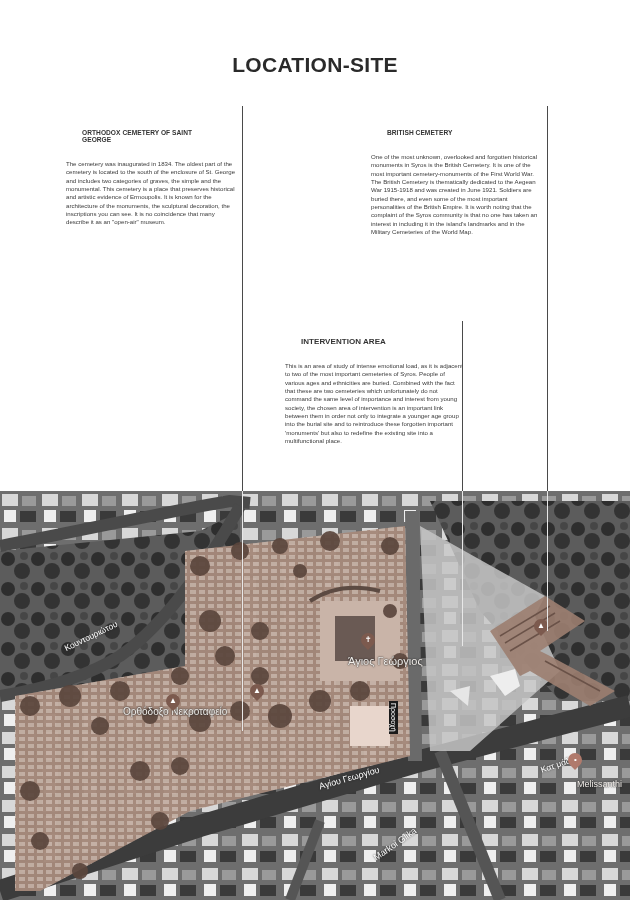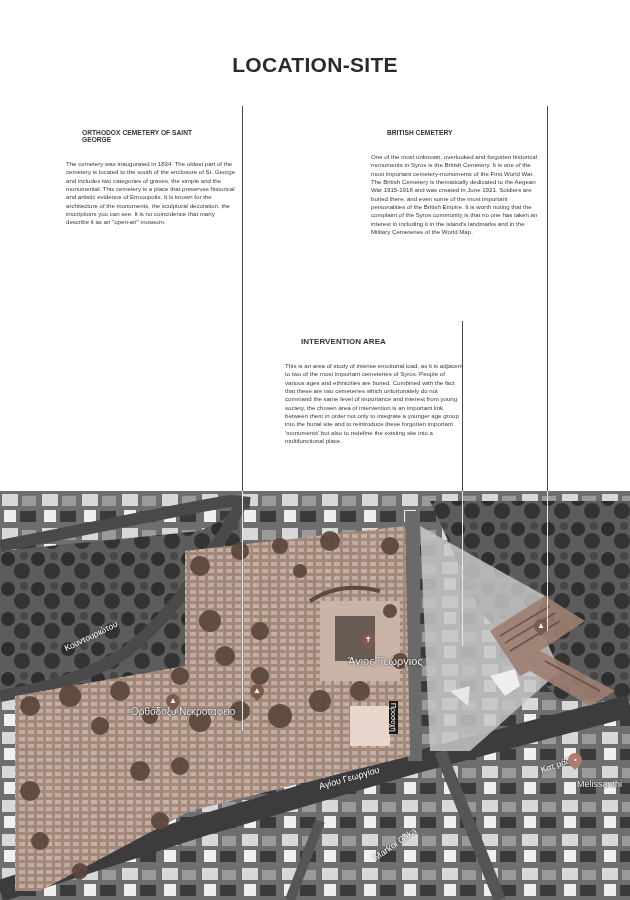--- a/index.html
+++ b/index.html
@@ -163,21 +163,21 @@
     <g stroke="#6a5248" stroke-width="1.5">
       <line x1="500" y1="145" x2="550" y2="115"></line>
       <line x1="505" y1="152" x2="555" y2="122"></line>
       <line x1="510" y1="160" x2="560" y2="130"></line>
       <line x1="545" y1="170" x2="600" y2="200"></line>
     </g>
   </svg>
 
   <div class="road-label" style="left:62px; top:140px; transform:rotate(-26deg);">Κουντουριώτου</div>
   <div class="map-label" style="left:312px; top:164px; font-size:11px;margin-left:36px;">Άγιος Γεώργιος</div>
-  <div class="map-label" style="left:118px; top:215px; font-size:10px;padding-left:13px;">Ορθόδοξο Νεκροταφείο</div>
+  <div class="map-label" style="left:110px; top:215px; font-size:10px;padding-left:13px;">Ορθόδοξο Νεκροταφείο</div>
   <div class="road-label" style="left:318px; top:282px; transform:rotate(-16deg); font-size:9px;">Αγίου Γεωργίου</div>
   <div class="road-label" style="left:370px; top:348px; transform:rotate(-35deg); font-size:9px;">Markoi Glika</div>
   <div class="street-sign" style="left:398px; top:210px; transform:rotate(90deg); transform-origin:left top;">Προσοχή</div>
   <div class="road-label" style="left:540px; top:268px; transform:rotate(-18deg);">Κατ    μάδοι</div>
   <div class="map-label" style="left:550px; top:288px; font-size:9px;padding-left:27px;">Melissanthi</div>
 
   <div class="pin" style="left:361px; top:142px;">
       <span>✝</span>
     </div>
   <div class="pin" style="left:250px; top:193px;">

